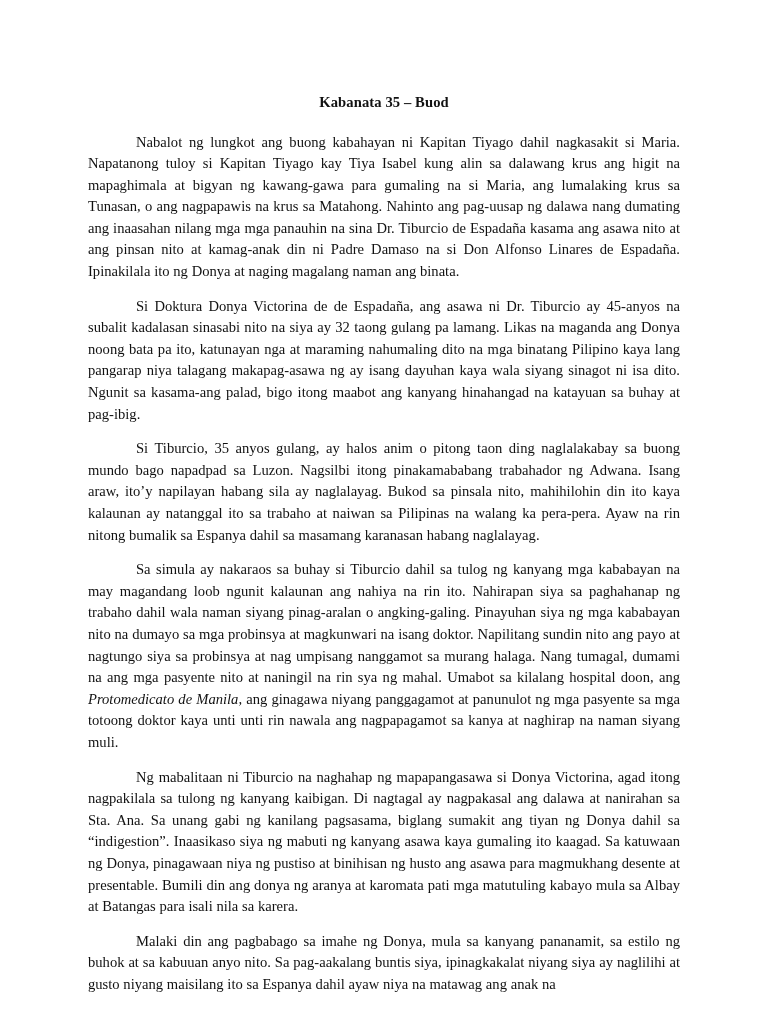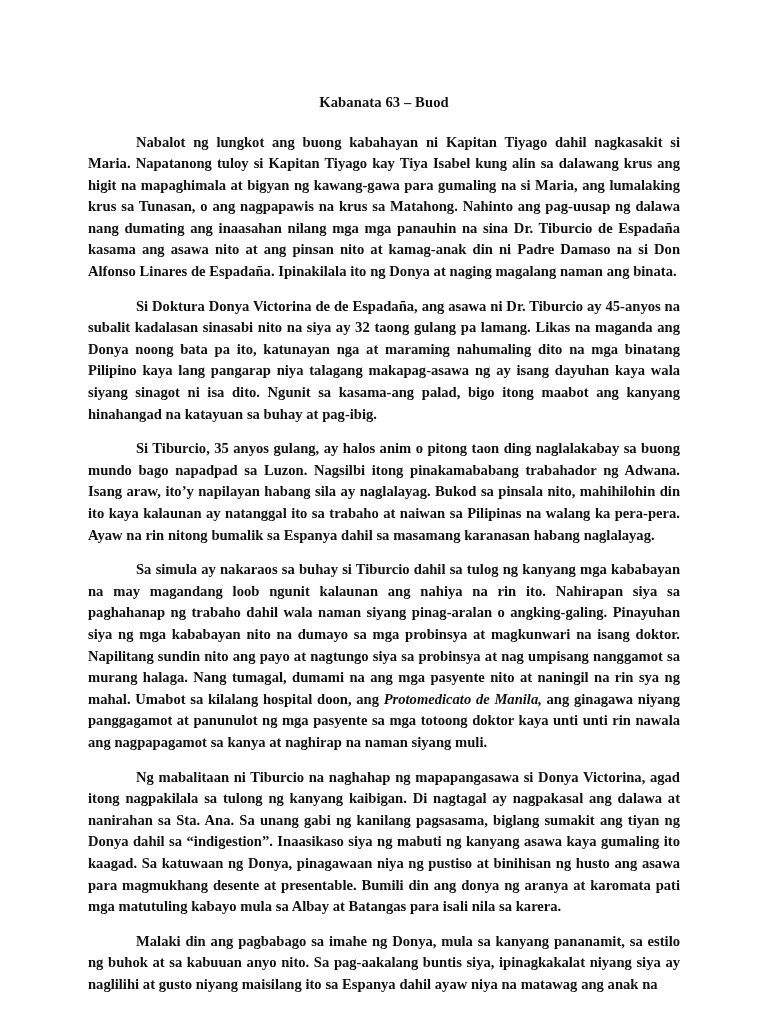--- a/index.html
+++ b/index.html
@@ -38,37 +38,36 @@
   }
   p.para {
     margin: 0 0 13px 0;
     text-indent: 48px;
     text-align: justify;
     font-size: 14.6px;
     line-height: 21.6px;
     -webkit-hyphens: none;
     hyphens: none;
     word-spacing: 0.1px;
-    font-weight: bold;
   }
   p.para:last-child {
     margin-bottom: 0;
   }
   .ital {
     font-style: italic;
   }
 </style>
 </head>
 <body>
 
 <div class="page">
   <div class="doc-body">
 
     <div class="title-block">
-      <div class="title-line">Kabanata 63 – Buod</div>
+      <div class="title-line">Kabanata 35 – Buod</div>
     </div>
 
     <div id="paragraph-container">
         <p class="para"><span>Nabalot ng lungkot ang buong kabahayan ni Kapitan Tiyago dahil nagkasakit si Maria. Napatanong tuloy si Kapitan Tiyago kay Tiya Isabel kung alin sa dalawang krus ang higit na mapaghimala at bigyan ng kawang-gawa para gumaling na si Maria, ang lumalaking krus sa Tunasan, o ang nagpapawis na krus sa Matahong.  Nahinto ang pag-uusap ng dalawa nang dumating ang inaasahan nilang mga mga panauhin na sina Dr. Tiburcio de Espadaña kasama ang asawa nito at ang pinsan nito at kamag-anak din ni Padre Damaso na si Don Alfonso Linares de Espadaña. Ipinakilala ito ng Donya at naging magalang naman ang binata.</span></p>
         <p class="para"><span>Si Doktura Donya Victorina de de Espadaña, ang asawa ni Dr. Tiburcio ay 45-anyos na subalit kadalasan sinasabi nito na siya ay 32 taong gulang pa lamang. Likas na maganda ang Donya noong bata pa ito, katunayan nga at maraming nahumaling dito na mga binatang Pilipino kaya lang pangarap niya talagang makapag-asawa ng ay isang dayuhan kaya wala siyang sinagot ni isa dito. Ngunit sa kasama-ang palad, bigo itong maabot ang kanyang hinahangad na katayuan sa buhay at pag-ibig.</span></p>
         <p class="para"><span>Si Tiburcio, 35 anyos gulang, ay halos anim o pitong taon ding naglalakabay sa buong mundo bago napadpad sa Luzon. Nagsilbi itong pinakamababang trabahador ng Adwana. Isang araw, ito’y napilayan habang sila ay naglalayag. Bukod sa pinsala nito, mahihilohin din ito kaya kalaunan ay natanggal ito sa trabaho at naiwan sa Pilipinas na walang ka pera-pera. Ayaw na rin nitong bumalik sa Espanya dahil sa masamang karanasan habang naglalayag.</span></p>
         <p class="para"><span>Sa simula ay nakaraos sa buhay si Tiburcio dahil sa tulog ng kanyang mga kababayan na may magandang loob ngunit kalaunan ang nahiya na rin ito. Nahirapan siya sa paghahanap ng trabaho dahil wala naman siyang pinag-aralan o angking-galing. Pinayuhan siya ng mga kababayan nito na dumayo sa mga probinsya at magkunwari na isang doktor. Napilitang sundin nito ang payo at nagtungo siya sa probinsya at nag umpisang nanggamot sa murang halaga. Nang tumagal, dumami na ang mga pasyente nito at naningil na rin sya ng mahal. Umabot sa kilalang hospital doon, ang </span><span class="ital">Protomedicato de Manila,</span><span> ang ginagawa niyang panggagamot at panunulot ng mga pasyente sa mga totoong doktor kaya unti unti rin nawala ang nagpapagamot sa kanya at naghirap na naman siyang muli.</span></p>
         <p class="para"><span>Ng mabalitaan ni Tiburcio na naghahap ng mapapangasawa si Donya Victorina, agad itong nagpakilala sa tulong ng kanyang kaibigan. Di nagtagal ay nagpakasal ang dalawa at nanirahan sa Sta. Ana. Sa unang gabi ng kanilang pagsasama, biglang sumakit ang tiyan ng Donya dahil sa “indigestion”. Inaasikaso siya ng mabuti ng kanyang asawa kaya gumaling ito kaagad. Sa katuwaan ng Donya, pinagawaan niya ng pustiso at binihisan ng husto ang asawa para magmukhang desente at presentable. Bumili din ang donya ng aranya at karomata pati mga matutuling kabayo mula sa Albay at Batangas para isali nila sa karera.</span></p>
         <p class="para"><span>Malaki din ang pagbabago sa imahe ng Donya, mula sa kanyang pananamit, sa estilo ng buhok at sa kabuuan anyo nito. Sa pag-aakalang buntis siya, ipinagkakalat niyang siya ay naglilihi at gusto niyang maisilang ito sa Espanya dahil ayaw niya na matawag ang anak na</span></p>
       </div>

